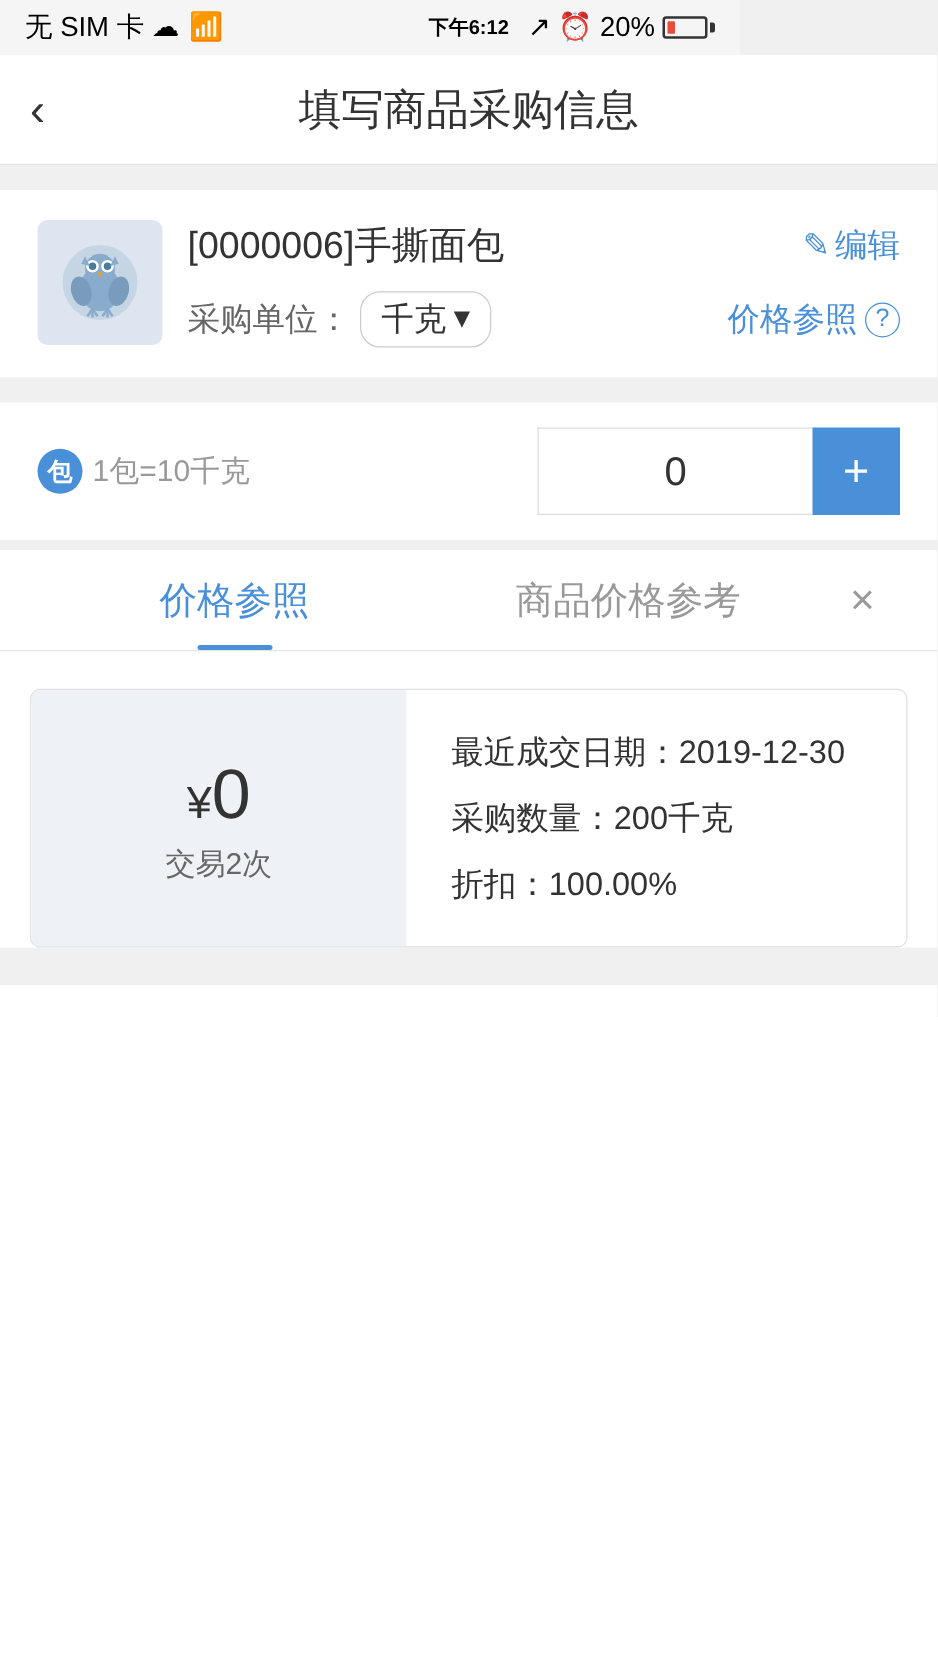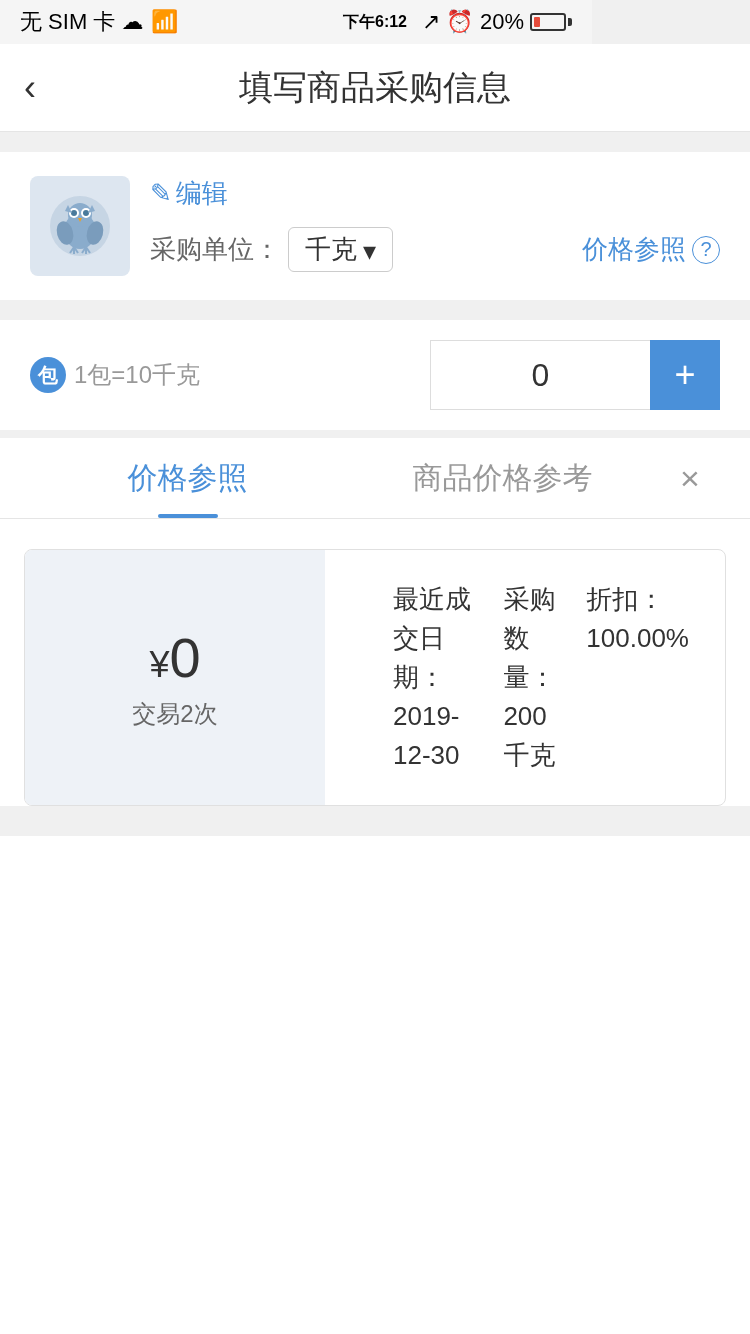--- a/index.html
+++ b/index.html
@@ -145,26 +145,26 @@
     }
     .unit-label {
       font-size: 26px;
       color: #666;
       display: flex;
       align-items: center;
       gap: 8px;
     }
     .unit-select {
       border: 1px solid #ccc;
-      border-radius: 6px;
+      border-radius: 16px;
       padding: 4px 16px;
       font-size: 26px;
       color: #333;
       display: inline-flex;
-      align-items: flex-end;
+      align-items: flex-start;
       gap: 6px;
     }
     .price-ref {
       font-size: 26px;
       color: #4a90d9;
       display: flex;
       align-items: center;
       gap: 6px;
       cursor: pointer;
     }
@@ -308,23 +308,23 @@
     }
     .price-trade {
       font-size: 24px;
       color: #666;
       margin-top: 8px;
     }
     .price-right {
       flex: 1;
       padding: 30px 36px;
       display: flex;
+      flex-direction: column;
       gap: 14px;
       justify-content: center;
-      margin-left: 32px;
     }
     .price-detail-row {
       font-size: 26px;
       color: #333;
       line-height: 1.5;
     }
 
     
     .content-area {
       background: #ffffff;
@@ -385,20 +385,21 @@
         <line x1="29" y1="56" x2="25" y2="62" stroke="#8aaccc" stroke-width="2"></line>
         <line x1="29" y1="56" x2="29" y2="63" stroke="#8aaccc" stroke-width="2"></line>
         <line x1="29" y1="56" x2="33" y2="62" stroke="#8aaccc" stroke-width="2"></line>
         <line x1="41" y1="56" x2="37" y2="62" stroke="#8aaccc" stroke-width="2"></line>
         <line x1="41" y1="56" x2="41" y2="63" stroke="#8aaccc" stroke-width="2"></line>
         <line x1="41" y1="56" x2="45" y2="62" stroke="#8aaccc" stroke-width="2"></line>
       </svg>
     </div>
     <div class="product-info">
       <div class="product-title-row">
+        <div class="product-name">[0000006]手撕面包</div>
         <div class="edit-btn">
           <span>✎</span>
           <span>编辑</span>
         </div>
       </div>
       <div class="unit-row">
         <div class="unit-label">
           <span>采购单位：</span>
           <div class="unit-select">
             <span>千克</span>

